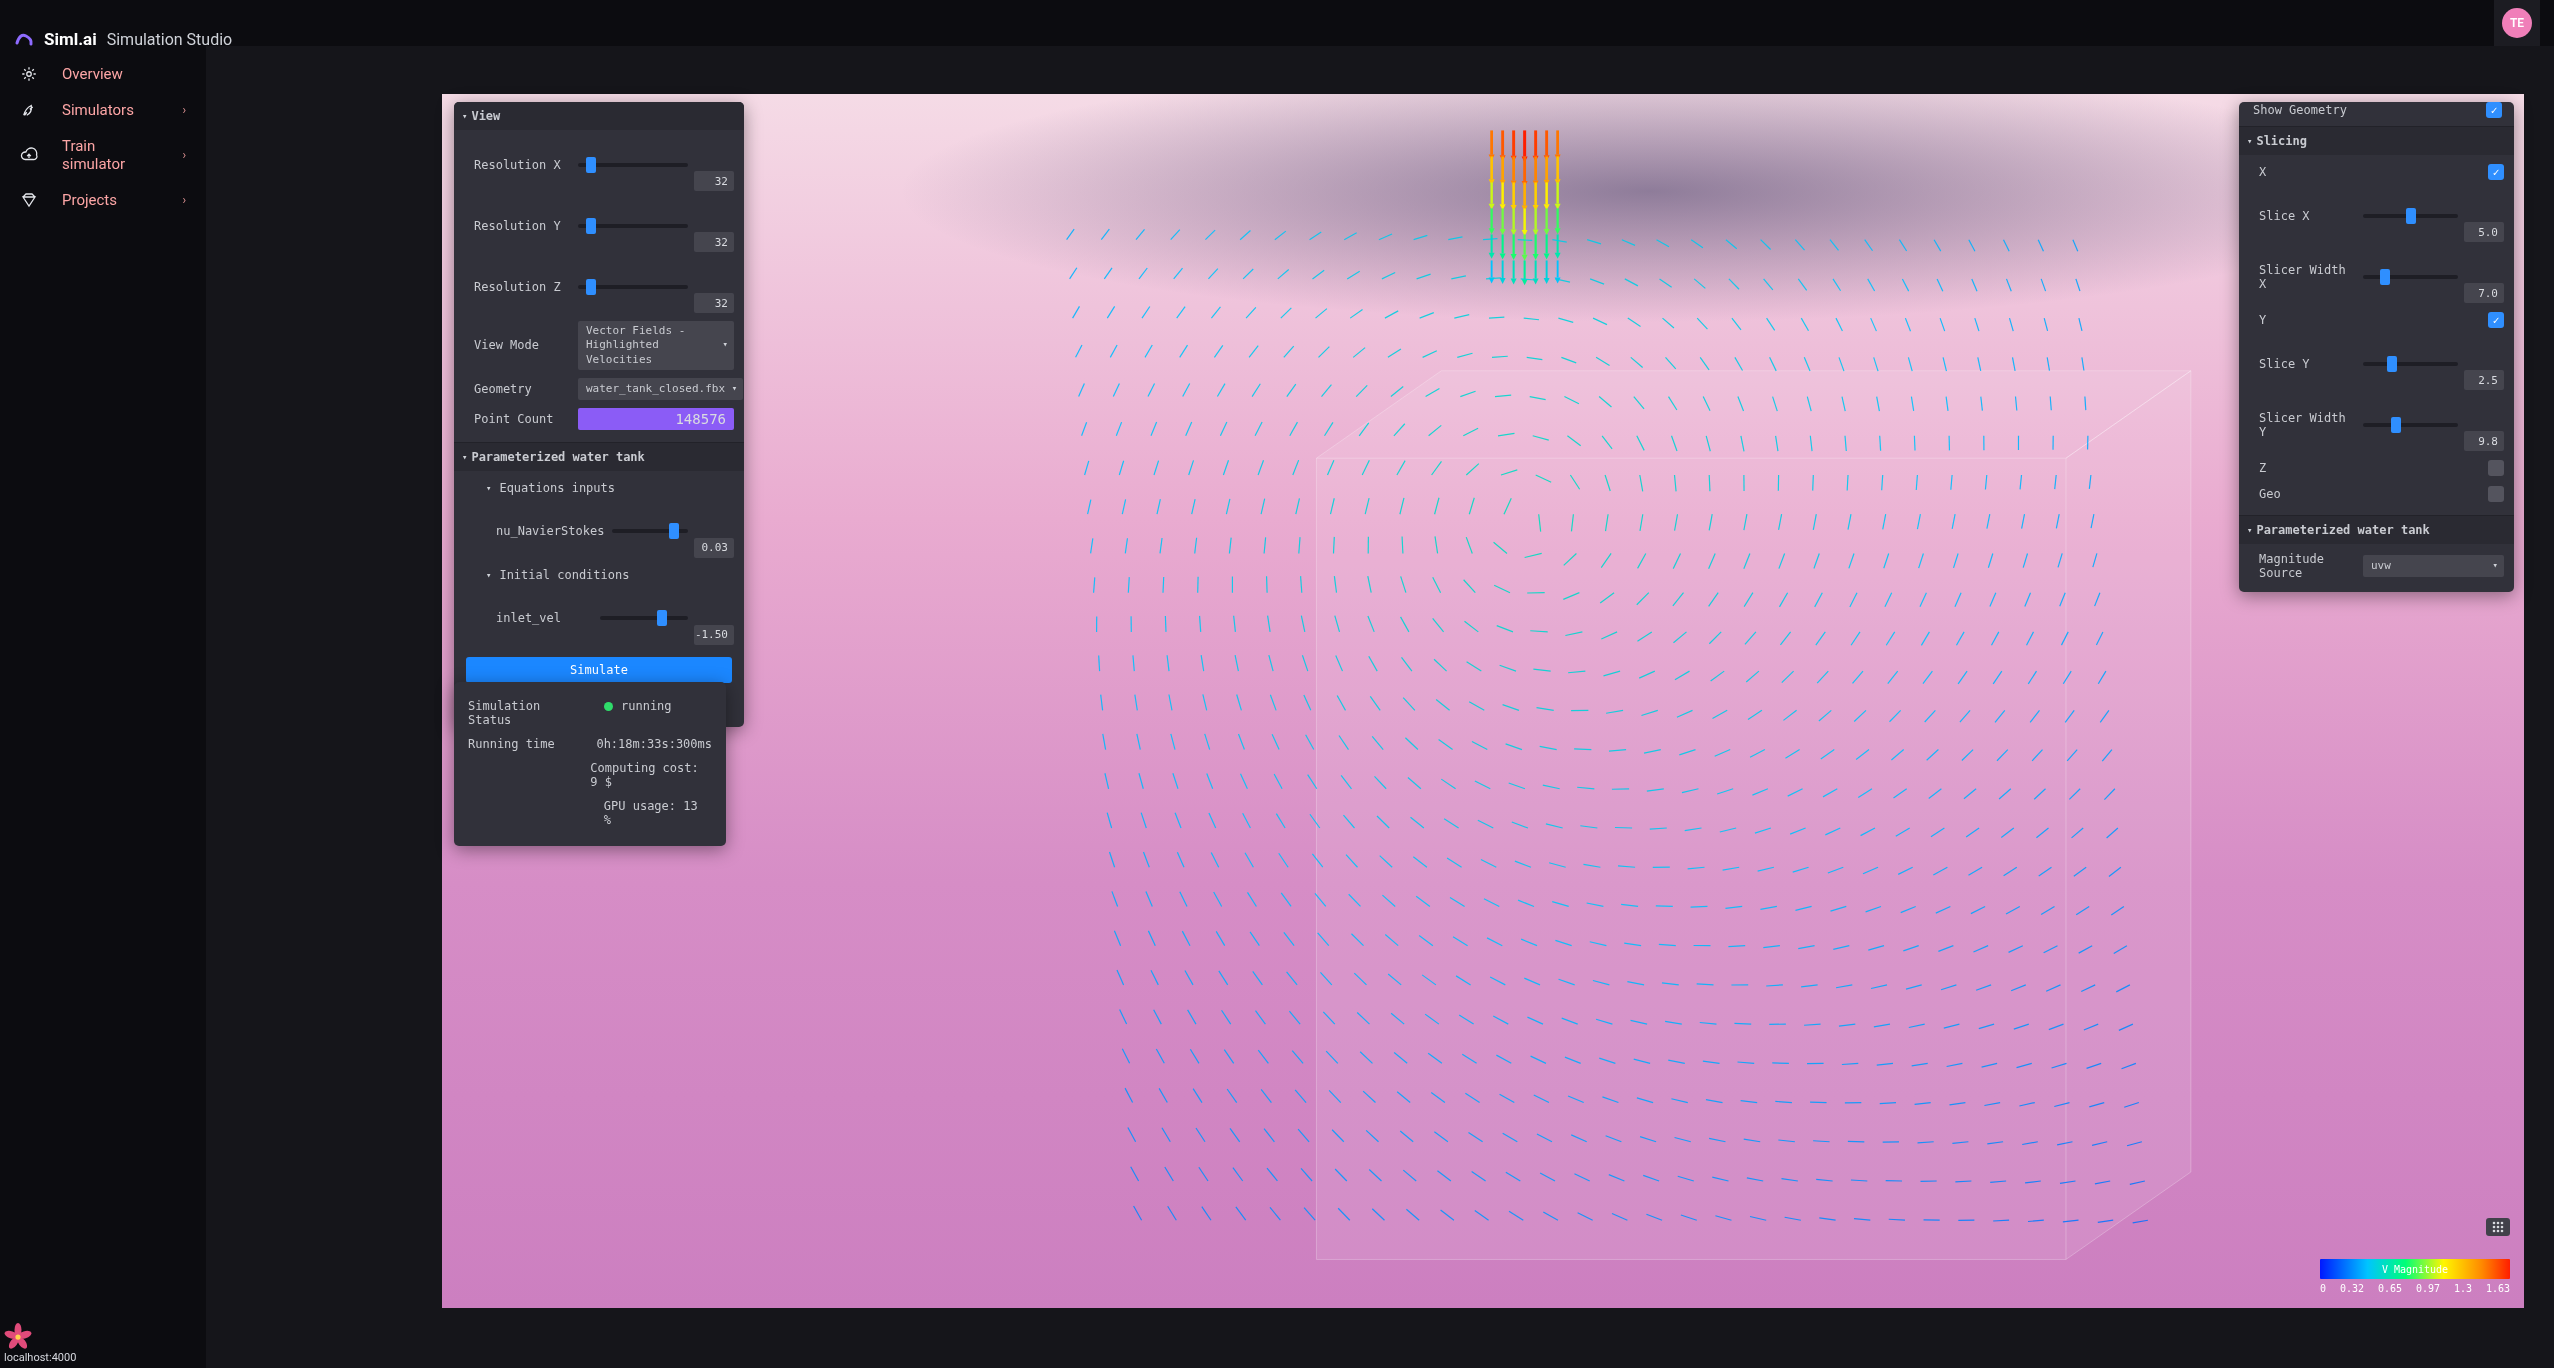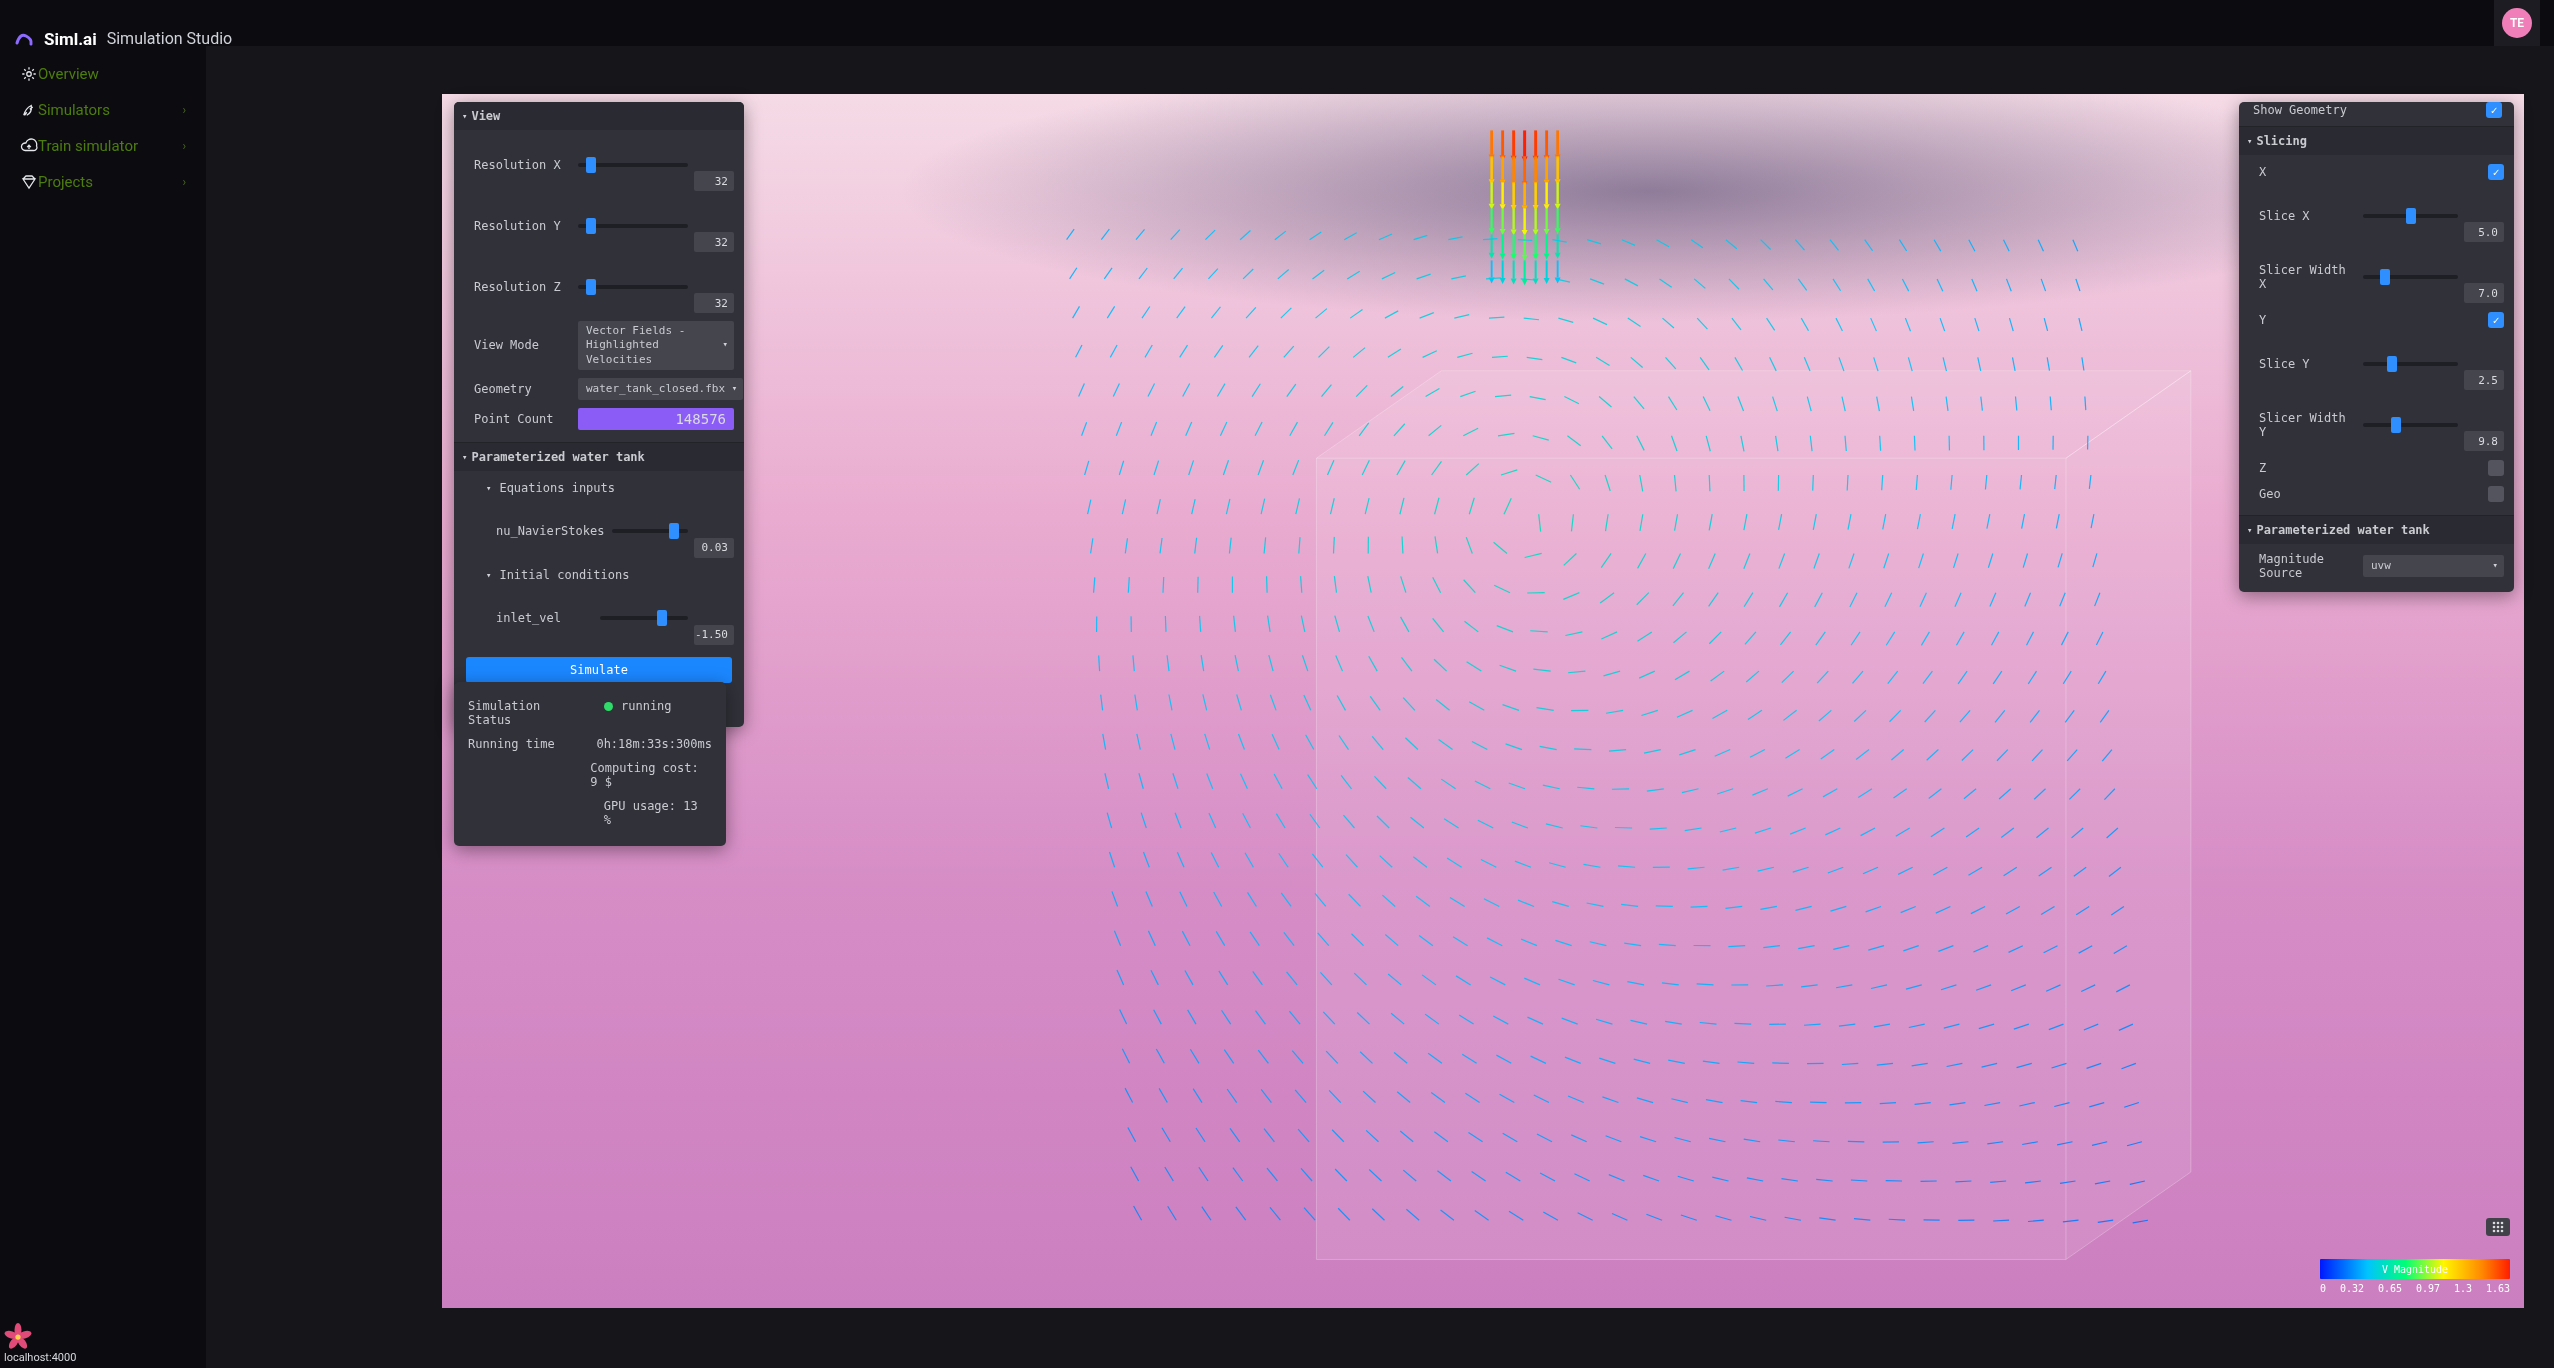--- a/index.html
+++ b/index.html
@@ -4,37 +4,37 @@
 <style>
   * { box-sizing: border-box; margin: 0; padding: 0; }
   html, body { width: 100%; height: 100%; font-family: -apple-system, "Segoe UI", Roboto, sans-serif; background:#000; color:#d9dbe0; overflow:hidden; }
   .mono { font-family: ui-monospace, "SF Mono", Menlo, Consolas, monospace; }
 
   
   .topbar {
     height: 46px; display:flex; align-items:center; padding:0 14px;
     background:#0c0c10; justify-content:space-between;
   }
-  .brand { display:flex; align-items:flex-start; gap:10px;margin-top:32px; }
+  .brand { display:flex; align-items:flex-end; gap:10px;margin-top:32px; }
   .brand-mark { display:flex; align-items:center; gap:6px; }
   .brand-name { font-weight:700; font-size:17px; color:#fff; }
   .brand-sub { font-size:16px; color:#cfd2d8; font-weight:400; }
   .avatar {
     width:30px; height:30px; border-radius:50%;
     background:#f07fb9; color:#fff; font-size:12px; font-weight:600;
     display:flex; align-items:center; justify-content:center;
   }
   .avatar-wrap { background:#1c1c22; padding:8px; }
 
   
   .shell { display:flex; height:calc(100% - 46px); }
   .sidebar { width:206px; background:#0c0c10; padding-top:10px; }
   .nav-item {
-    display:flex; align-items:center; gap:0;
-    padding:9px 20px; color:#4d7c0f; font-size:15px; cursor:pointer;
+    display:flex; align-items:center; gap:24px;
+    padding:9px 20px; color:#fca5a5; font-size:15px; cursor:pointer;
   }
   .nav-item .chev { margin-left:auto; opacity:.85; font-size:12px; }
   .nav-icon { width:18px; height:18px; display:inline-flex; align-items:center; justify-content:center; }
   .nav-icon svg { width:18px; height:18px; stroke:#e5e7ec; fill:none; stroke-width:1.7; }
 
   .main { flex:1; display:flex; flex-direction:column; background:#15151a; position:relative; }
 
   
   .viewport {
     position:absolute; left:236px; top:48px; right:30px; bottom:60px;

